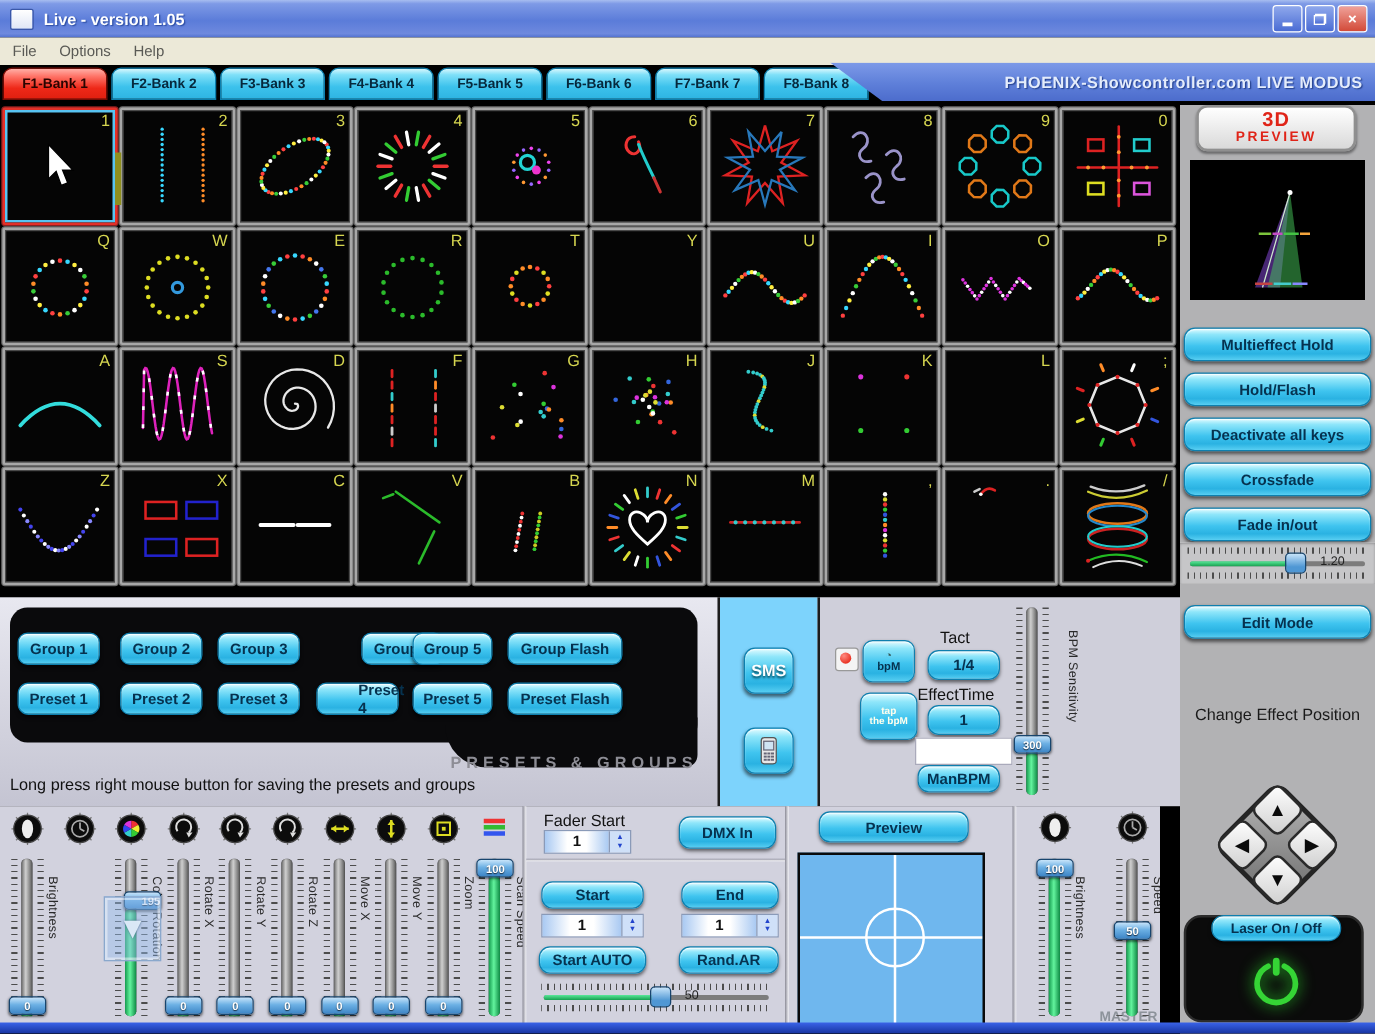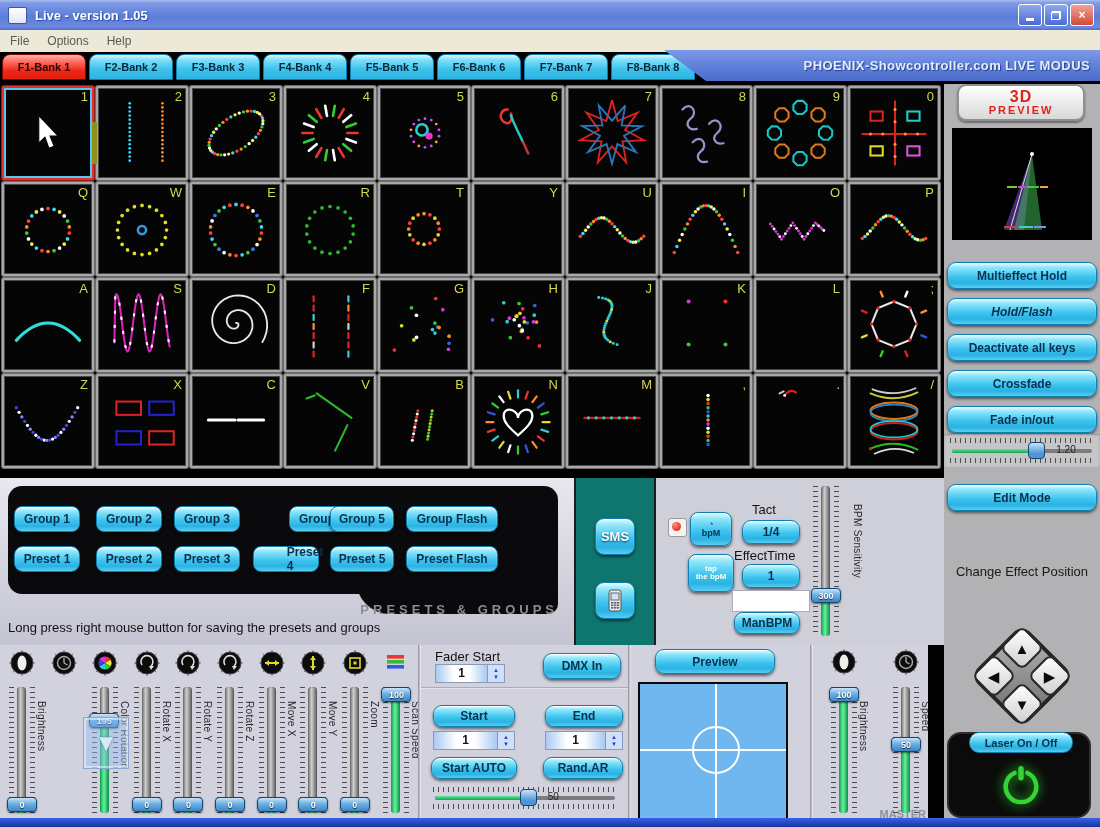--- a/index.html
+++ b/index.html
@@ -83,21 +83,21 @@
   .pg-frame{position:absolute;left:0;top:0;width:574px;height:167px;
     background:linear-gradient(180deg,#e8e8f0,#c4c4d2);}
   .pg-black{position:absolute;left:8px;top:8px;width:550px;height:108px;background:#0a0a0c;border-radius:14px;}
   .pg-notch{position:absolute;left:356px;top:96px;width:202px;height:40px;background:#0a0a0c;
     border-radius:0 0 10px 14px;border-bottom-left-radius:34px;}
   .pgbtn{position:absolute;height:26px;border-radius:8px;font-size:12px;}
   .pg-title{position:absolute;right:16px;top:124px;color:#8d8d95;font-size:13px;font-weight:bold;
     letter-spacing:4px;z-index:3;}
   .pg-hint{position:absolute;left:8px;top:142px;font-size:13px;color:#111;}
   .divline{position:absolute;top:0;width:2px;height:167px;background:#1c1c1c;}
-  .sms-panel{position:absolute;left:576px;top:0;width:78px;height:167px;background:#0f766e;}
+  .sms-panel{position:absolute;left:576px;top:0;width:78px;height:167px;background:#7dd3fc;}
   .sqbtn{position:absolute;left:19px;width:40px;height:37px;border-radius:9px;font-size:13px;color:#fff;
     text-shadow:0 1px 2px #045;}
   .bpm-panel{position:absolute;left:656px;top:0;width:288px;height:167px;background:#cfcfda;}
   .led{position:absolute;left:12px;top:40px;width:17px;height:17px;background:#f4f4f4;border:1px solid #999;
     border-radius:3px;}
   .led i{position:absolute;left:3px;top:3px;width:9px;height:9px;border-radius:50%;
     background:radial-gradient(circle at 35% 30%,#ff8a80,#e01000);}
   .minibtn{position:absolute;border-radius:8px;flex-direction:column;line-height:1;}
   .lbl{position:absolute;font-size:13px;color:#111;}
   .whitebox{position:absolute;left:76px;top:112px;width:76px;height:20px;background:#fff;border:1px solid #aab;}
@@ -960,21 +960,21 @@
           <rect x="66" y="58" width="8" height="2" fill="#c44cc4"></rect>
         <rect x="75" y="58" width="12" height="2" fill="#44c444"></rect>
           <rect x="88" y="58" width="8" height="2" fill="#f4a43c"></rect>
         <rect x="52" y="98" width="14" height="2" fill="#c44444"></rect>
           <rect x="67" y="98" width="14" height="2" fill="#44cccc"></rect>
         <rect x="82" y="98" width="12" height="2" fill="#8888ff"></rect>
       </svg>
     </div>
     <div id="sidebtns">
         <div class="sbtn cbtn" style="top: 178px;">Multieffect Hold</div>
-        <div class="sbtn cbtn" style="top: 214px; font-style: italic;">Hold/Flash</div>
+        <div class="sbtn cbtn" style="top: 214px;">Hold/Flash</div>
         <div class="sbtn cbtn" style="top: 250px;">Deactivate all keys</div>
         <div class="sbtn cbtn" style="top: 286px;">Crossfade</div>
         <div class="sbtn cbtn" style="top: 322px;">Fade in/out</div>
       </div>
     <div class="fadeslider" id="fadeslider">
         <div class="hticks" style="left: 6px; right: 6px; top: 4px;"></div>
         <div class="hticks" style="left: 6px; right: 6px; bottom: 4px;"></div>
         <div class="htrack" style="left: 8px; right: 8px; top: 50%; margin-top: -2px;"></div>
         <div class="hfill" style="left: 8px; top: 50%; margin-top: -2px; width: 88.26px;"></div>
         <div class="hthumb" style="left: 84.26px; top: 50%; margin-top: -9px;"></div>
@@ -1136,21 +1136,21 @@
             <path d="M13,13 L18.629165124598853,16.25 A6.5,6.5 0 0 1 13.000000000000002,19.5 Z" fill="#33cc33"></path>
             <path d="M13,13 L13,19.5 A6.5,6.5 0 0 1 7.37083487540115,16.250000000000004 Z" fill="#33cccc"></path>
             <path d="M13,13 L7.37083487540115,16.250000000000004 A6.5,6.5 0 0 1 7.370834875401147,9.750000000000004 Z" fill="#3344ee"></path>
             <path d="M13,13 L7.370834875401149,9.75 A6.5,6.5 0 0 1 12.999999999999998,6.5 Z" fill="#dd33dd"></path>
           </svg></div>
         <div style="position: absolute; left: 83.2px; top: 42px; width: 58px; height: 126px;">
           <div class="vticks" style="left: 9px; top: 0px; height: 126px;"></div>
           <div class="vticks" style="left: 30px; top: 0px; height: 126px;"></div>
           <div class="vtrack" style="left: 17px; top: 0px; height: 126px;"></div>
           <div class="vfill" style="left: 17px; top: 40.4px; height: 85.6px;"></div>
-          <div class="vthumb" style="left: 6px; top: 26.4px;">195</div>
+          <div class="vthumb" style="left: 16px; top: 26.4px; text-align: right;">195</div>
           <div class="vlabel" style="left: 36px; top: 14px; height: 106px;">Color Rotation</div>
         </div>
         <div class="knob" style="left: 133.8px; top: 5px;"><svg viewBox="0 0 26 26">
             <line x1="24" y1="13" x2="26" y2="13" stroke="#777" stroke-width="1"></line>
             <line x1="20.77817459305202" y1="20.77817459305202" x2="22.19238815542512" y2="22.192388155425117" stroke="#777" stroke-width="1"></line>
             <line x1="13" y1="24" x2="13" y2="26" stroke="#777" stroke-width="1"></line>
             <line x1="5.221825406947978" y1="20.77817459305202" x2="3.8076118445748826" y2="22.19238815542512" stroke="#777" stroke-width="1"></line>
             <line x1="2" y1="13.000000000000002" x2="0" y2="13.000000000000002" stroke="#777" stroke-width="1"></line>
             <line x1="5.221825406947976" y1="5.221825406947978" x2="3.8076118445748808" y2="3.8076118445748826" stroke="#777" stroke-width="1"></line>
             <line x1="12.999999999999998" y1="2" x2="12.999999999999998" y2="0" stroke="#777" stroke-width="1"></line>

